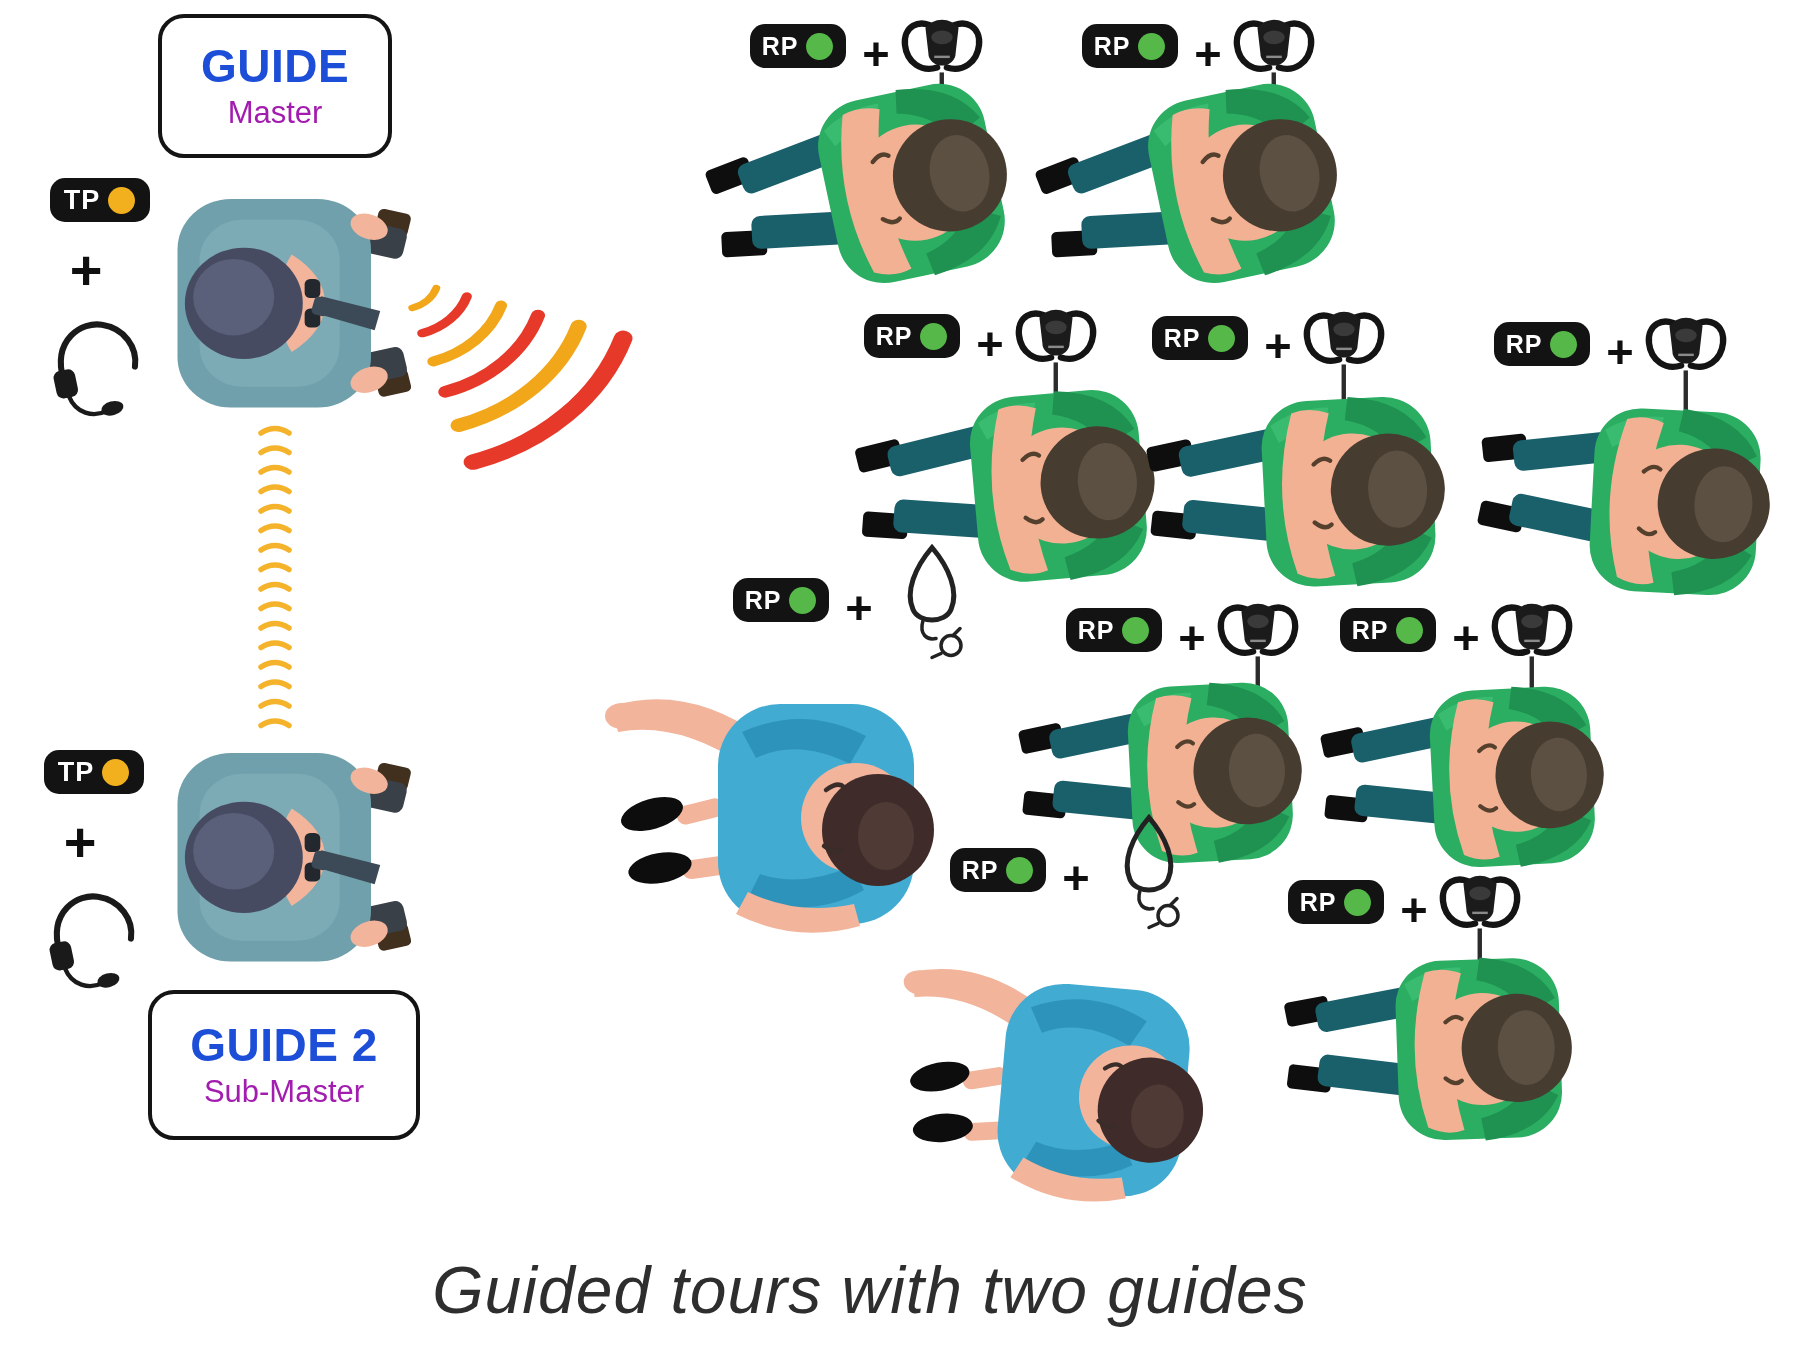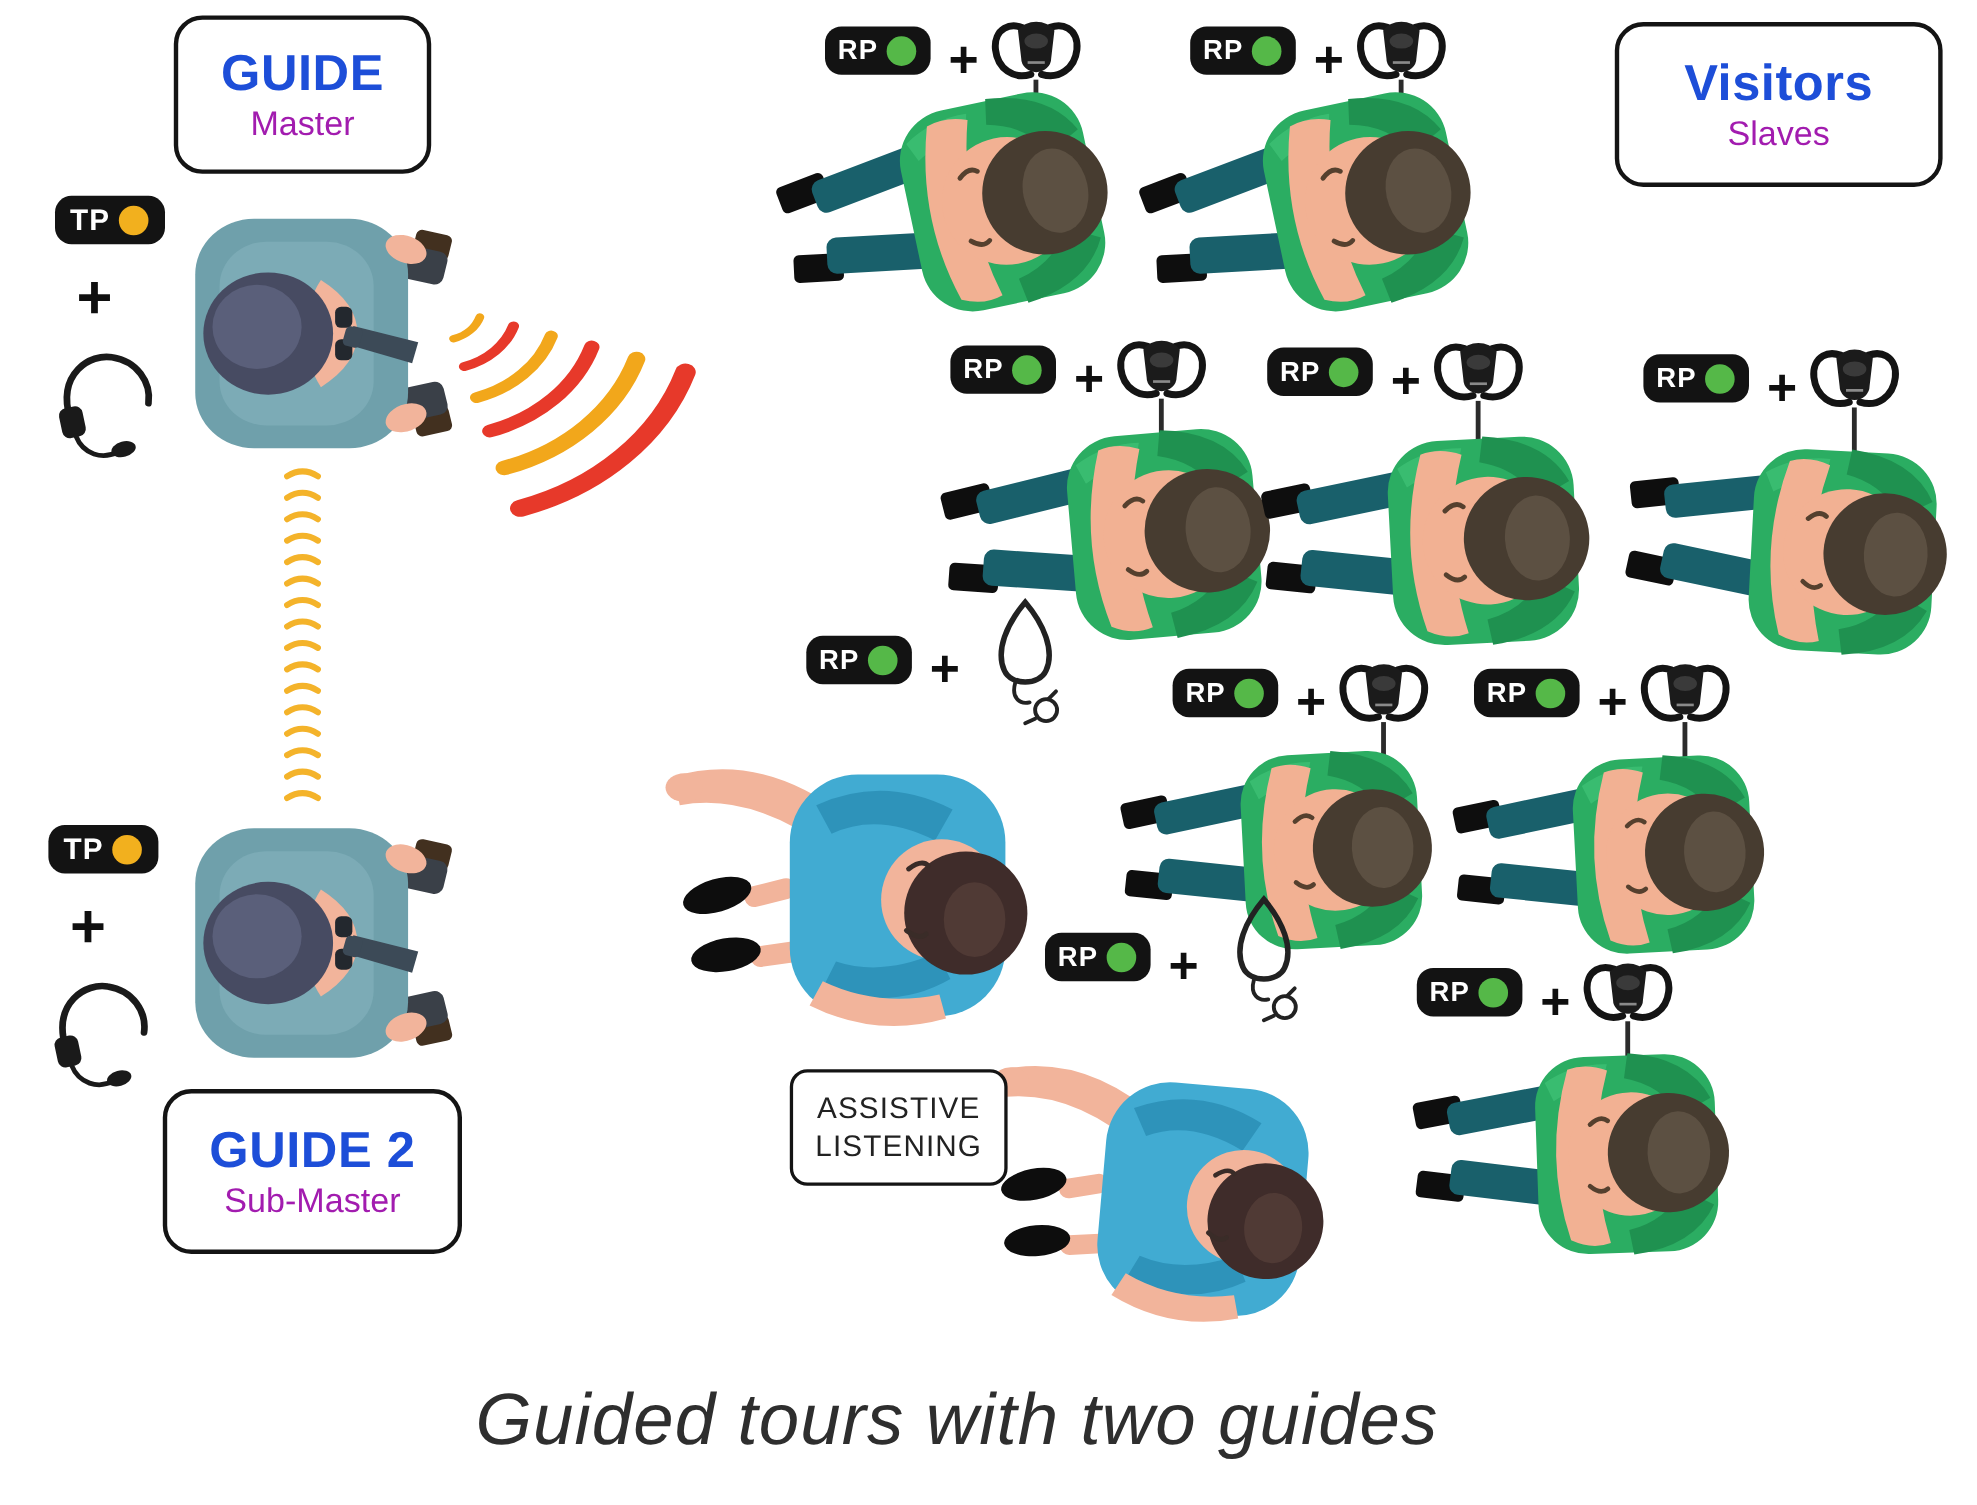--- a/index.html
+++ b/index.html
@@ -159,24 +159,20 @@
     </svg>
   <svg class="fig" viewBox="0 0 280 260" preserveAspectRatio="none" style="left:148px;top:746px;width:258px;height:226px">
       <use href="#g-guide"></use>
     </svg>
 
   <div class="label-box" style="left:148px;top:990px;width:264px;height:142px">
     <div class="box-title">GUIDE 2</div>
     <div class="box-subtitle">Sub-Master</div>
   </div>
 
-  <div class="label-box" style="left:1468px;top:20px;width:290px;height:142px">
-    <div class="box-title">Visitors</div>
-    <div class="box-subtitle">Slaves</div>
-  </div>
 
   <div class="badge rp" style="left:750px;top:24px;width:96px">
     <span class="badge-lbl">RP</span>
     <svg class="led" viewBox="0 0 28 28">
         <circle cx="14" cy="14" r="13" fill="#55B848"></circle>
       </svg>
   </div>
   <div class="plus" style="left:854px;top:24px">+</div>
   <svg class="fig" viewBox="0 0 90 115" style="left:898px;top:14px;width:88px;height:112px">
       <use href="#g-headphone"></use>
@@ -290,24 +286,20 @@
       </svg>
   </div>
   <div class="plus" style="left:1054px;top:848px">+</div>
   <svg class="fig" viewBox="0 0 95 125" style="left:1102px;top:810px;width:95px;height:128px">
       <use href="#g-neckloop"></use>
     </svg>
   <svg class="fig" viewBox="0 0 340 300" preserveAspectRatio="none" style="left:888px;top:930px;width:320px;height:282px;transform:rotate(5deg)">
       <use href="#g-blue"></use>
     </svg>
 
-  <div class="label-box assist-box" style="left:718px;top:972px;width:192px;height:100px">
-    <div class="assist-line">ASSISTIVE</div>
-    <div class="assist-line">LISTENING</div>
-  </div>
 
   <div class="badge rp" style="left:1288px;top:880px;width:96px">
     <span class="badge-lbl">RP</span>
     <svg class="led" viewBox="0 0 28 28">
         <circle cx="14" cy="14" r="13" fill="#55B848"></circle>
       </svg>
   </div>
   <div class="plus" style="left:1392px;top:880px">+</div>
   <svg class="fig" viewBox="0 0 90 115" style="left:1436px;top:870px;width:88px;height:112px">
       <use href="#g-headphone"></use>

